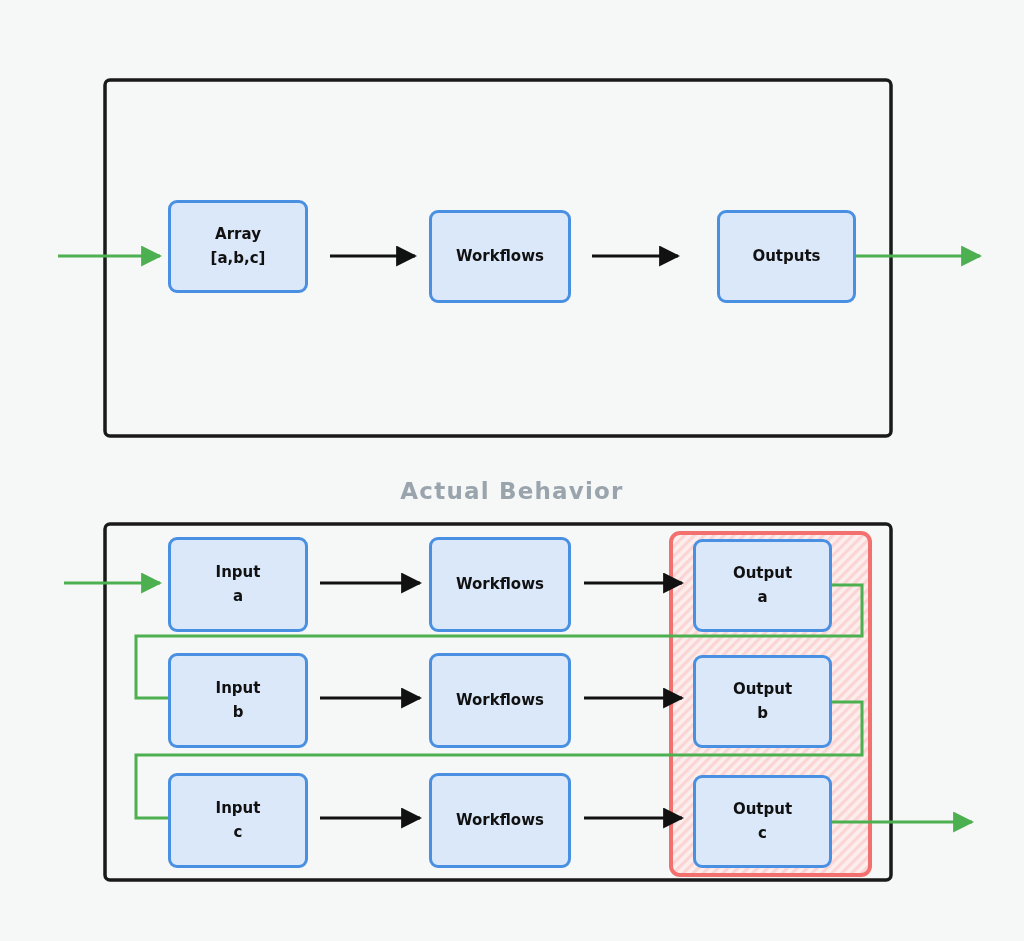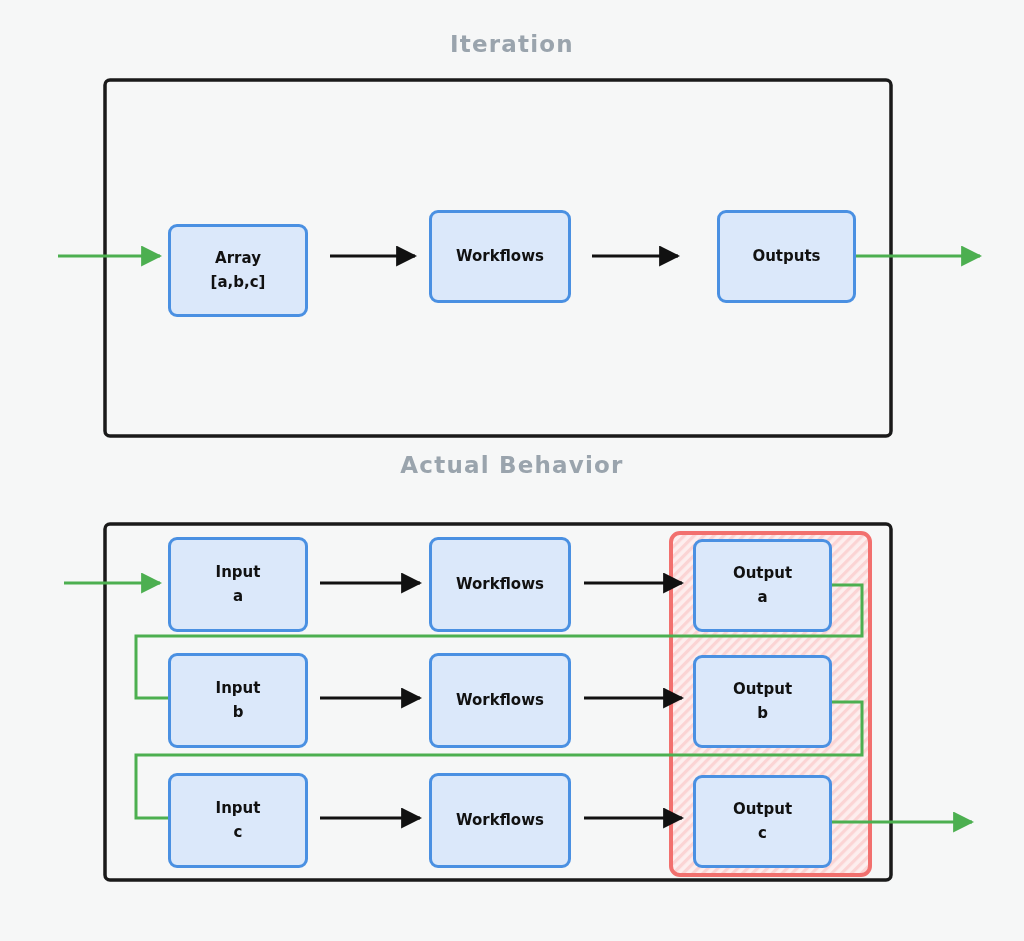--- a/index.html
+++ b/index.html
@@ -32,21 +32,21 @@
     width: 100%;
     text-align: center;
     color: #9aa4ad;
     font-family: "DejaVu Sans", sans-serif;
     font-weight: bold;
     font-size: 23px;
     letter-spacing: 1.2px;
     user-select: none;
   }
   #title-iteration { top: 31px; left: 0; }
-  #title-actual    { top: 452px; left: 0; }
+  #title-actual    { top: 478px; left: 0; }
 
   
   .node {
     position: absolute;
     box-sizing: border-box;
     background: #dbe8fa;
     border: 3px solid #4a90e2;
     border-radius: 9px;
     display: flex;
     flex-direction: column;
@@ -104,23 +104,22 @@
     <line x1="320" y1="818" x2="420" y2="818" stroke="#111111" stroke-width="3" marker-end="url(#arrowBlack)"></line>
     <line x1="584" y1="818" x2="682" y2="818" stroke="#111111" stroke-width="3" marker-end="url(#arrowBlack)"></line>
 
     <path d="M 824 585 L 862 585 L 862 636 L 136 636 L 136 698 L 170 698" fill="none" stroke="#4caf50" stroke-width="3" stroke-linejoin="miter" stroke-linecap="butt"></path>
 
     <path d="M 824 702 L 862 702 L 862 755 L 136 755 L 136 818 L 170 818" fill="none" stroke="#4caf50" stroke-width="3" stroke-linejoin="miter" stroke-linecap="butt"></path>
 
     <line x1="828" y1="822" x2="972" y2="822" stroke="#4caf50" stroke-width="3" marker-end="url(#arrowGreen)"></line>
   </svg>
 
-  <div class="section-title" id="title-iteration">Iteration</div>
 
-  <div class="node" id="node-array" style="left:168px; top:224px; width:140px; height:93px;">
+  <div class="node" id="node-array" style="left:168px; top:200px; width:140px; height:93px;">
     <span class="l1">Array</span>
     <span class="l2">[a,b,c]</span>
   </div>
 
   <div class="node" id="node-workflows-top" style="left:429px; top:210px; width:142px; height:93px;">
     <span class="l1">Workflows</span>
   </div>
 
   <div class="node" id="node-outputs-top" style="left:693px; top:210px; width:139px; height:93px;margin-left:24px;">
     <span class="l1">Outputs</span>

